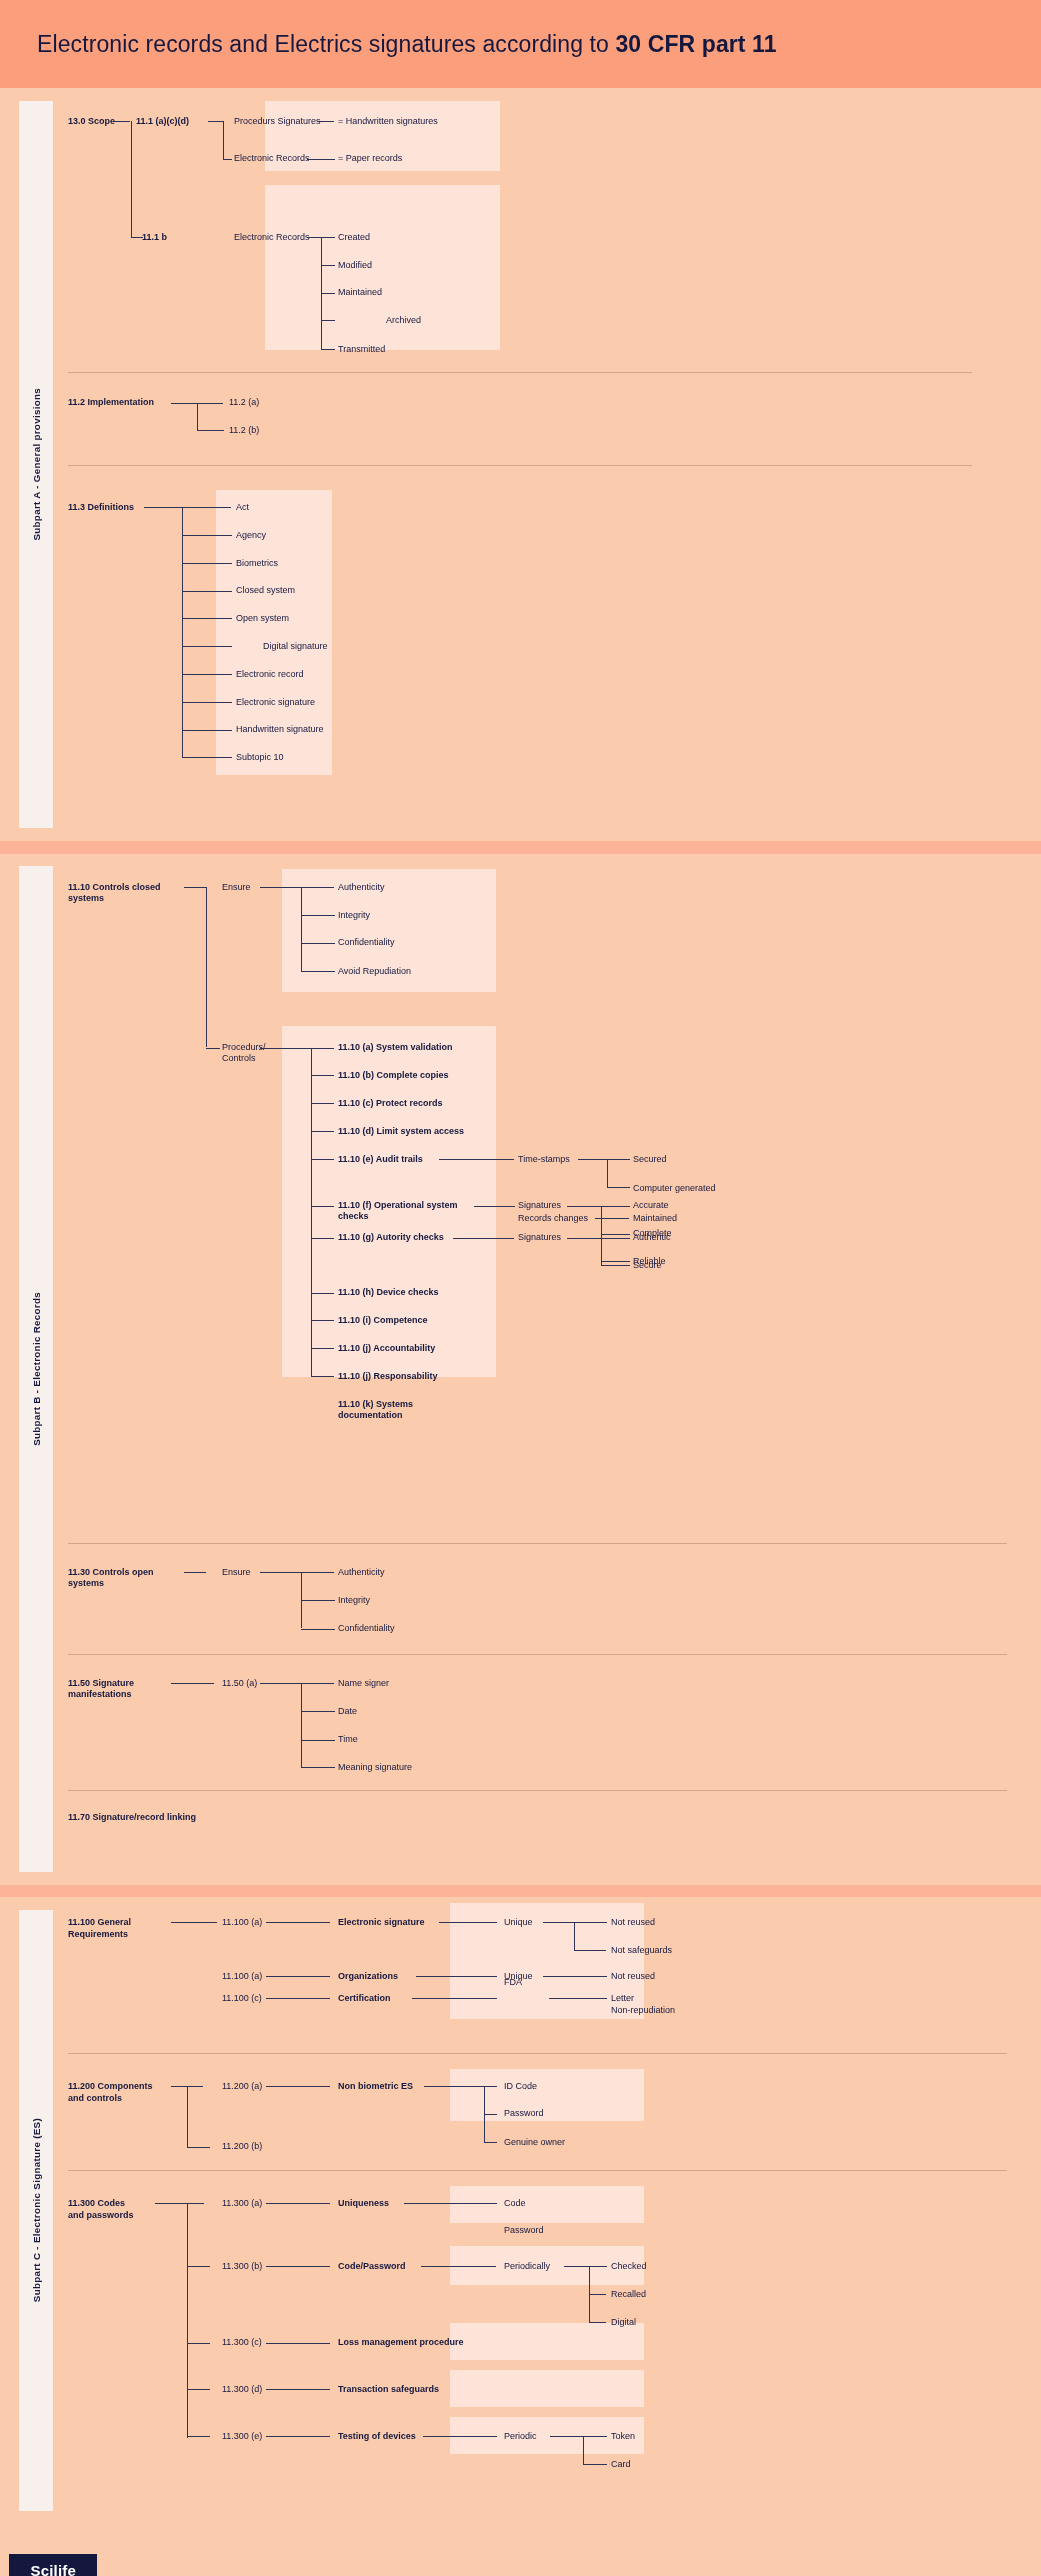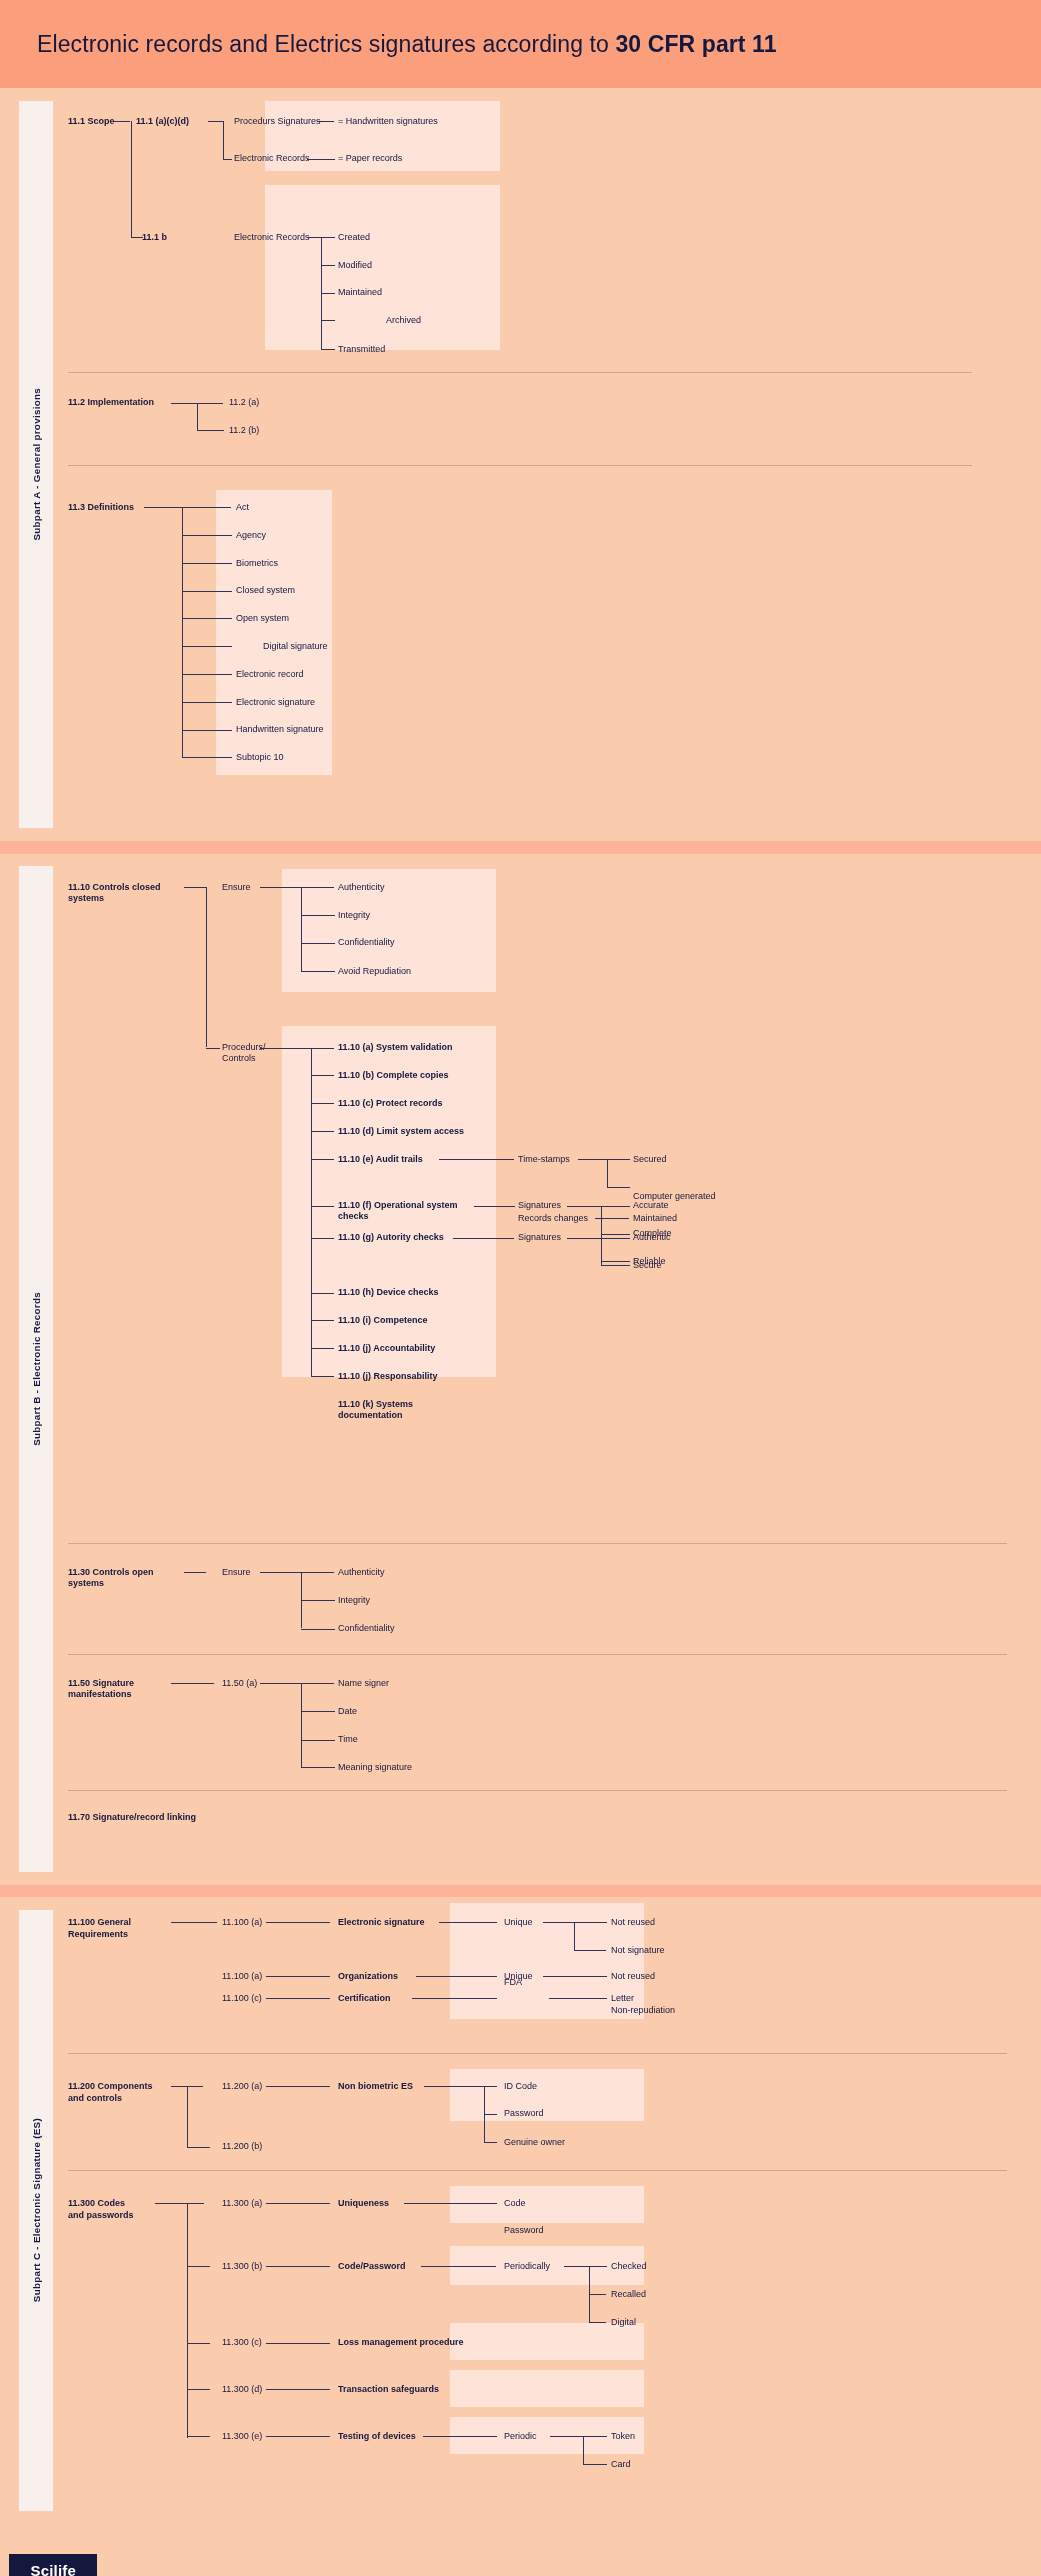--- a/index.html
+++ b/index.html
@@ -100,21 +100,21 @@
     <div class="rail-label">
       <span>Subpart A - General provisions</span>
     </div>
 
     <div class="section-body" style="position:relative;height:753px;">
 
       <div class="tree" style="position:absolute;left:0;top:0;width:904px;height:249px;">
         <div class="panel" style="left:197px;top:12.7px;width:235px;height:70px;"></div>
         <div class="panel" style="left:197px;top:97px;width:235px;height:165px;"></div>
 
-        <div class="node b" style="left:0;top:28px;">11.1 Scope</div>
+        <div class="node b" style="left:0;top:28px;">13.0 Scope</div>
         <div class="h" style="left:45px;top:33px;width:17.4px;"></div>
         <div class="v" style="left:63px;top:33px;height:116px;"></div>
         <div class="h" style="left:63px;top:149px;width:11.6px;"></div>
 
         <div class="node b" style="left:68px;top:28px;">11.1 (a)(c)(d)</div>
         <div class="h" style="left:140px;top:33px;width:15px;"></div>
         <div class="v" style="left:155px;top:33px;height:38px;"></div>
         <div class="h" style="left:155px;top:71px;width:9.3px;"></div>
 
         <div class="node" style="left:166px;top:28px;">Procedurs Signatures</div>
@@ -242,21 +242,21 @@
         <div class="node b" style="left:270px;top:517px;">11.10 (j) Responsability</div>
         <div class="node b" style="left:270px;top:545px;width:116px;">11.10 (k) Systems
 documentation</div>
 
         <div class="h" style="left:371px;top:305px;width:75px;"></div>
         <div class="node" style="left:450px;top:300px;">Time-stamps</div>
         <div class="h" style="left:510px;top:305px;width:52px;"></div>
         <div class="v" style="left:539px;top:305px;height:28px;"></div>
         <div class="h" style="left:539px;top:333px;width:23px;"></div>
         <div class="node" style="left:565px;top:300px;">Secured</div>
-        <div class="node" style="left:565px;top:337px;">Computer generated</div>
+        <div class="node" style="left:565px;top:329px;">Computer generated</div>
 
         <div class="node" style="left:450px;top:359px;">Records changes</div>
         <div class="h" style="left:527px;top:364px;width:34px;"></div>
         <div class="node" style="left:565px;top:359px;">Maintained</div>
 
         <div class="h" style="left:406px;top:352px;width:41px;"></div>
         <div class="node" style="left:450px;top:346px;">Signatures</div>
         <div class="h" style="left:499px;top:352px;width:63px;"></div>
         <div class="v" style="left:533px;top:352px;height:56px;"></div>
         <div class="h" style="left:533px;top:380px;width:29px;"></div>
@@ -329,21 +329,21 @@
         <div class="h" style="left:103px;top:25px;width:46px;"></div>
         <div class="node" style="left:154px;top:19.7px;">11.100 (a)</div>
         <div class="h" style="left:198px;top:25px;width:64px;"></div>
         <div class="node b" style="left:270px;top:19.7px;">Electronic signature</div>
         <div class="h" style="left:371px;top:25px;width:58px;"></div>
         <div class="node" style="left:436px;top:19.7px;">Unique</div>
         <div class="h" style="left:475px;top:25px;width:64px;"></div>
         <div class="v" style="left:506px;top:25px;height:28px;"></div>
         <div class="h" style="left:506px;top:53px;width:32px;"></div>
         <div class="node" style="left:543px;top:19.7px;">Not reused</div>
-        <div class="node" style="left:543px;top:48px;">Not signature</div>
+        <div class="node" style="left:543px;top:48px;">Not safeguards</div>
 
         <div class="node" style="left:154px;top:74px;">11.100 (a)</div>
         <div class="h" style="left:198px;top:79px;width:64px;"></div>
         <div class="node b" style="left:270px;top:74px;">Organizations</div>
         <div class="h" style="left:348px;top:79px;width:81px;"></div>
         <div class="node" style="left:436px;top:74px;">Unique</div>
         <div class="h" style="left:475px;top:79px;width:64px;"></div>
         <div class="node" style="left:543px;top:74px;">Not reused</div>
 
         <div class="node" style="left:154px;top:96px;">11.100 (c)</div>

